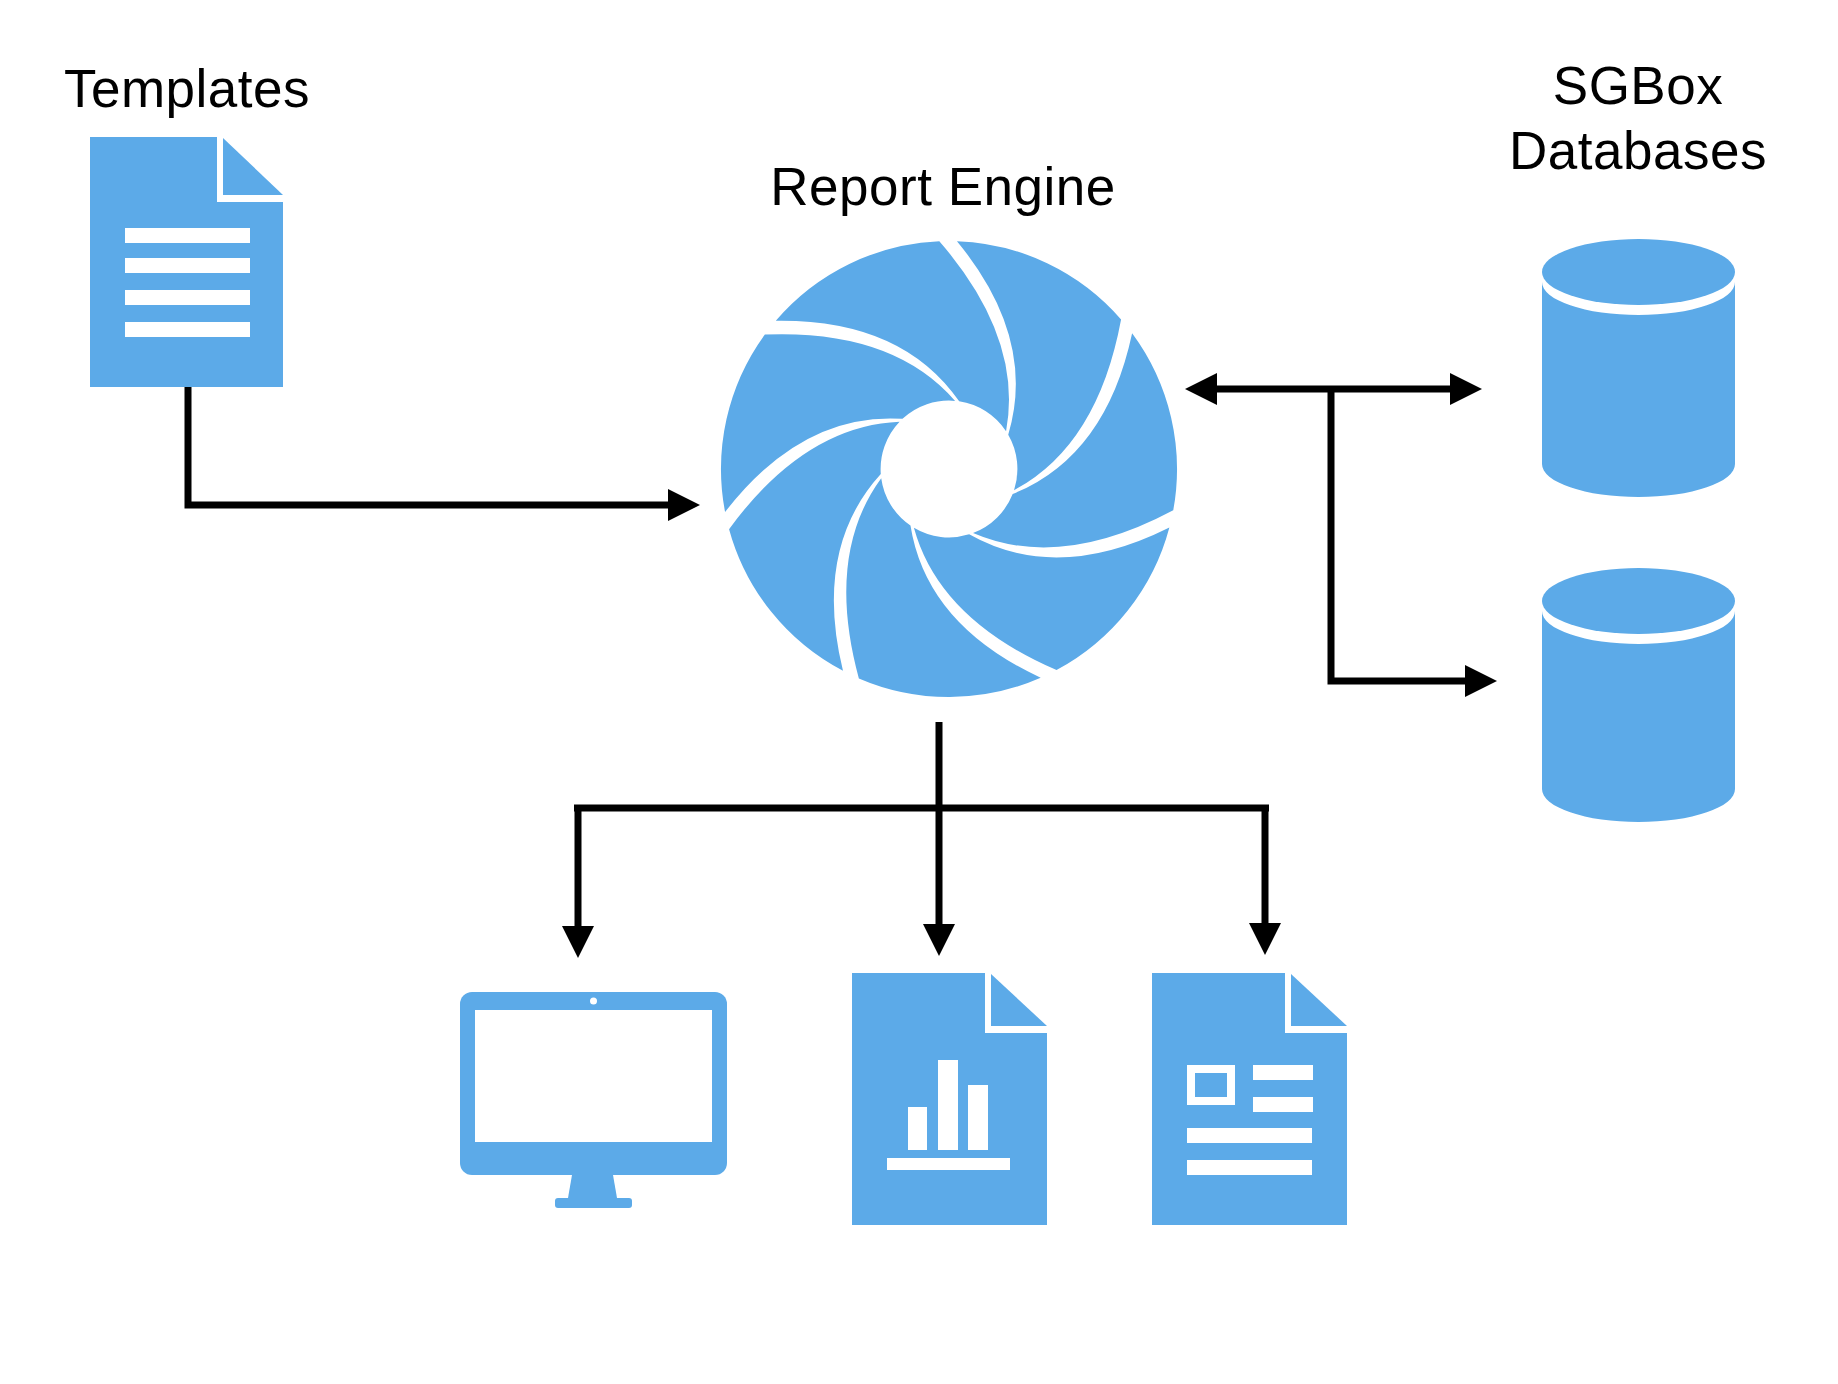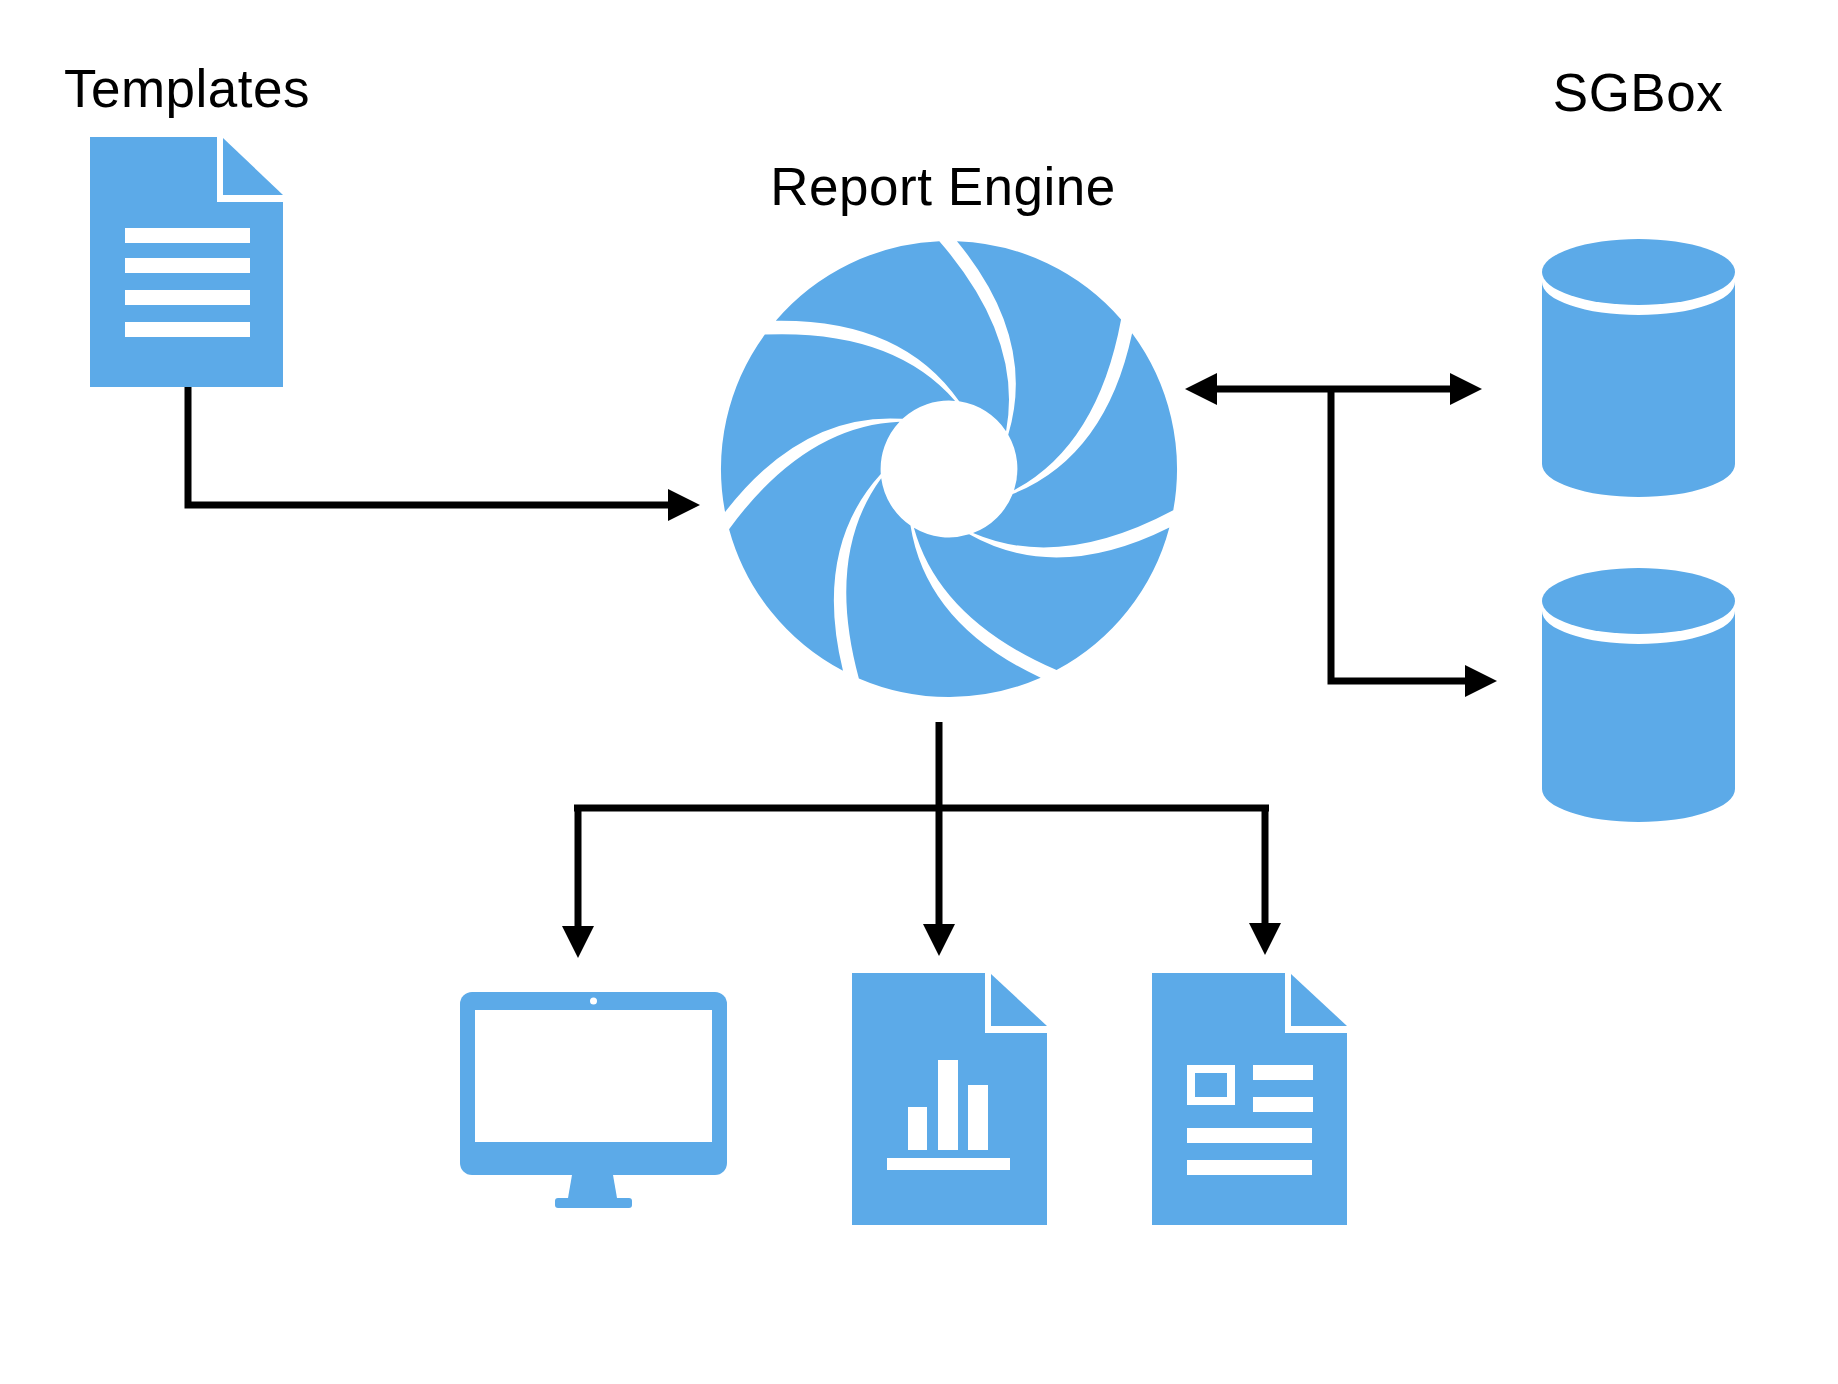--- a/index.html
+++ b/index.html
@@ -120,17 +120,18 @@
       <rect class="white" x="1253" y="1097" width="60" height="15"></rect>
       <rect class="white" x="1187" y="1128" width="125" height="15"></rect>
       <rect class="white" x="1187" y="1160" width="125" height="15"></rect>
     </g>
   </svg>
 
   <div class="label" style="left:187px;top:56px;">Templates</div>
 
   <div class="label" style="left:943px;top:154px;">Report Engine</div>
 
-  <div class="label" style="left:1638px;top:60px;">
+  <div class="label" style="left:1638px;top:53px;">
     <span style="display:block;">SGBox</span>
+    <span style="display:block;">Databases</span>
   </div>
 
 </div>
 
 </body></html>

